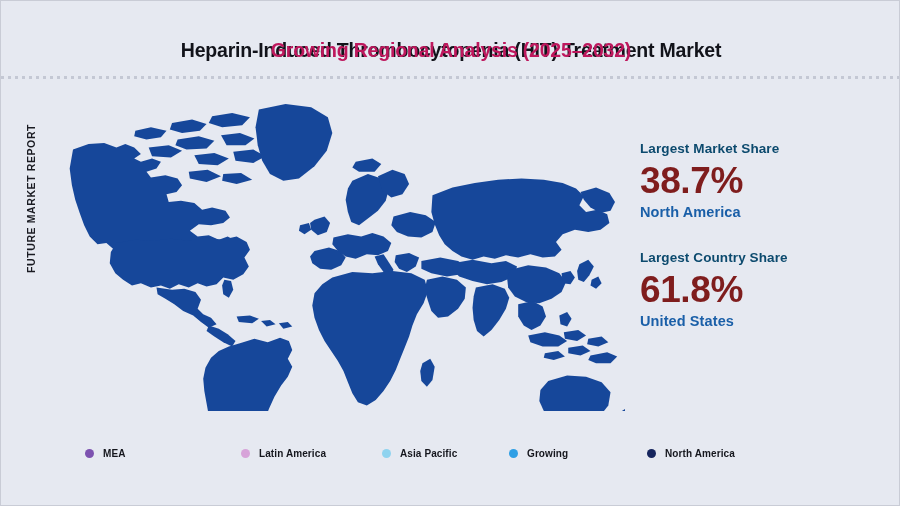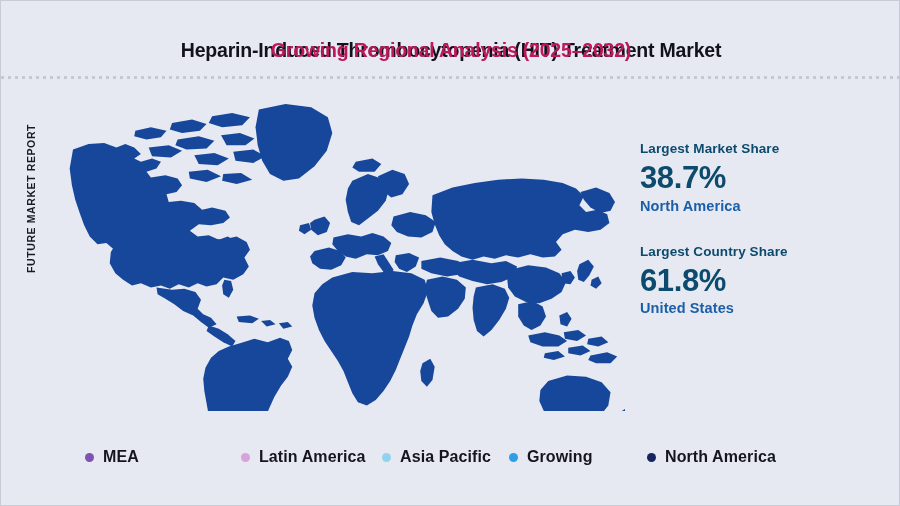--- a/index.html
+++ b/index.html
@@ -99,23 +99,23 @@
   }
   .stat-block { margin-bottom: 30px; }
   .stat-label {
     font-size: 13.5px;
     font-weight: bold;
     color: #0c4a6e;
     letter-spacing: 0.1px;
     margin-bottom: 6px;
   }
   .stat-value {
-    font-size: 31px;
-    font-weight: bold;
-    color: #0c4a6e;
+    font-size: 37px;
+    font-weight: bold;
+    color: #7f1d1d;
     line-height: 1.05;
     letter-spacing: -0.4px;
     margin-bottom: 3px;
   }
   .stat-region {
     font-size: 14.5px;
     font-weight: bold;
     color: #1a5fa8;
     letter-spacing: 0.1px;
   }
@@ -136,21 +136,21 @@
     white-space: nowrap;
   }
   .legend-marker {
     width: 9px;
     height: 9px;
     border-radius: 50%;
     margin-right: 9px;
     flex: 0 0 auto;
   }
   .legend-text {
-    font-size: 16px;
+    font-size: 10px;
     font-weight: bold;
     color: #15161d;
     letter-spacing: 0.1px;
   }
 </style>
 </head>
 <body>
 
 <div id="infographic" style="background: rgb(230, 233, 241);">
 

